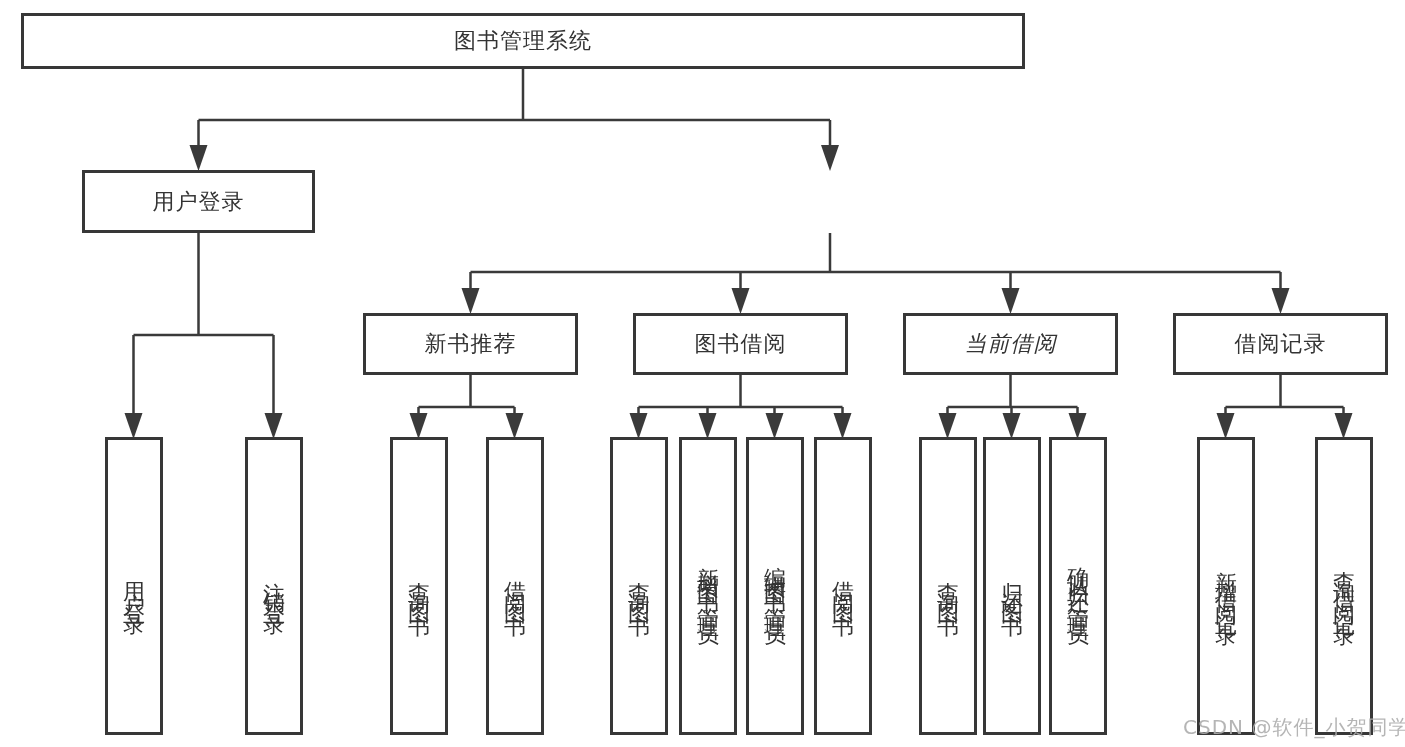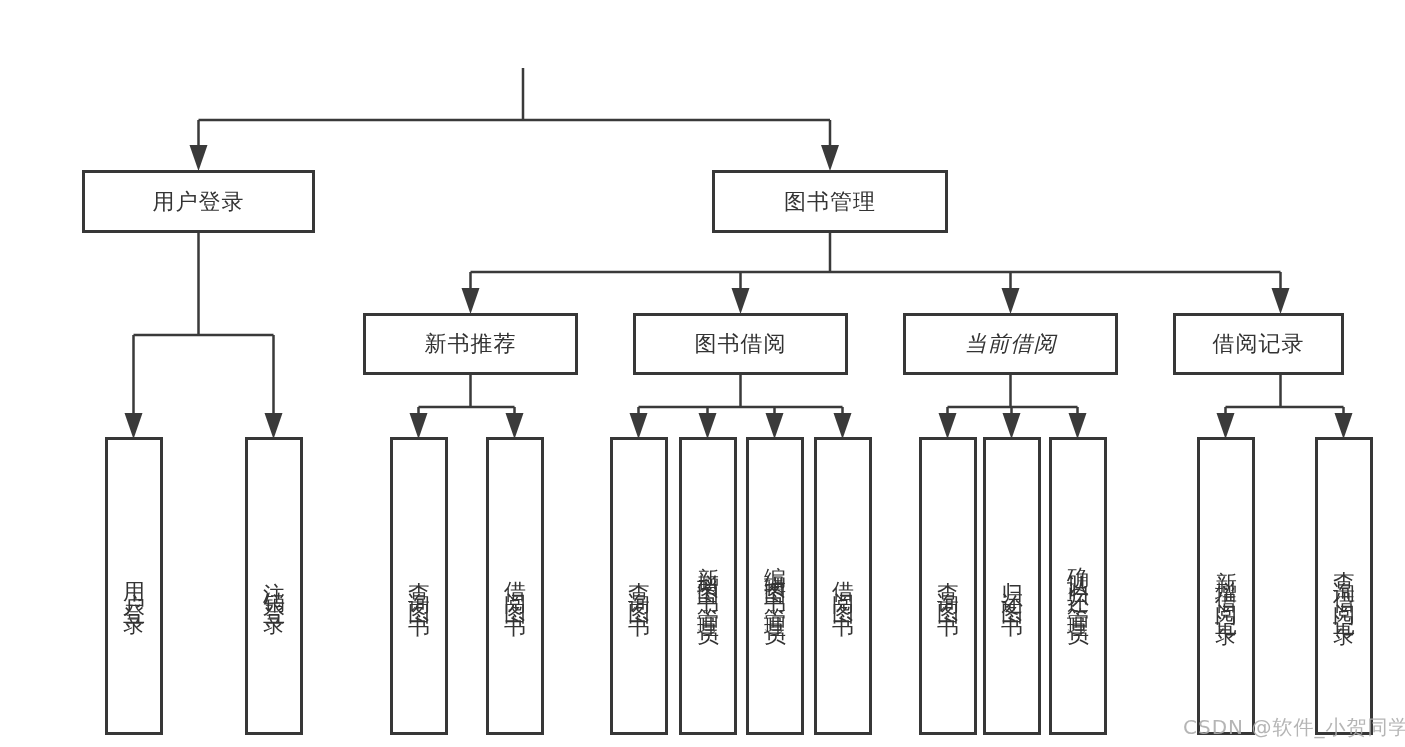--- a/index.html
+++ b/index.html
@@ -111,38 +111,38 @@
       <polygon points="774.5,439 765.5,413 783.5,413"></polygon>
       <polygon points="842.5,439 833.5,413 851.5,413"></polygon>
       <polygon points="947.5,439 938.5,413 956.5,413"></polygon>
       <polygon points="1011.5,439 1002.5,413 1020.5,413"></polygon>
       <polygon points="1077.5,439 1068.5,413 1086.5,413"></polygon>
       <polygon points="1225.5,439 1216.5,413 1234.5,413"></polygon>
       <polygon points="1343.5,439 1334.5,413 1352.5,413"></polygon>
     </g>
   </svg>
 
+  <div class="node hbox" style="left:21px; top:13px; width:1004px; height:56px;">
+    <span>图书管理系统</span>
+  </div>
 
   <div class="node hbox" style="left:82px; top:170px; width:233px; height:63px;">
     <span>用户登录</span>
-  </div>
-  <div class="node hbox" style="left:712px; top:170px; width:236px; height:63px;">
-    <span>图书管理</span>
   </div>
 
   <div class="node hbox" style="left:633px; top:313px; width:215px; height:62px;">
     <span>图书借阅</span>
   </div>
   <div class="node hbox" style="left:363px; top:313px; width:215px; height:62px;">
     <span>新书推荐</span>
   </div>
   <div class="node hbox" style="left:903px; top:313px; width:215px; height:62px;font-style:italic;">
     <span>当前借阅</span>
   </div>
-  <div class="node hbox" style="left:1173px; top:313px; width:171px; height:62px;">
+  <div class="node hbox" style="left:1173px; top:313px; width:215px; height:62px;">
     <span>借阅记录</span>
   </div>
 
   <div class="node vbox" style="left:105px; top:437px; width:58px; height:298px;">
     <span style="letter-spacing: 11px;">用户登录</span>
   </div>
   <div class="node vbox" style="left:245px; top:437px; width:58px; height:298px;">
     <span style="letter-spacing: 11px;">注销登录</span>
   </div>
   <div class="node vbox" style="left:390px; top:437px; width:58px; height:298px;">

